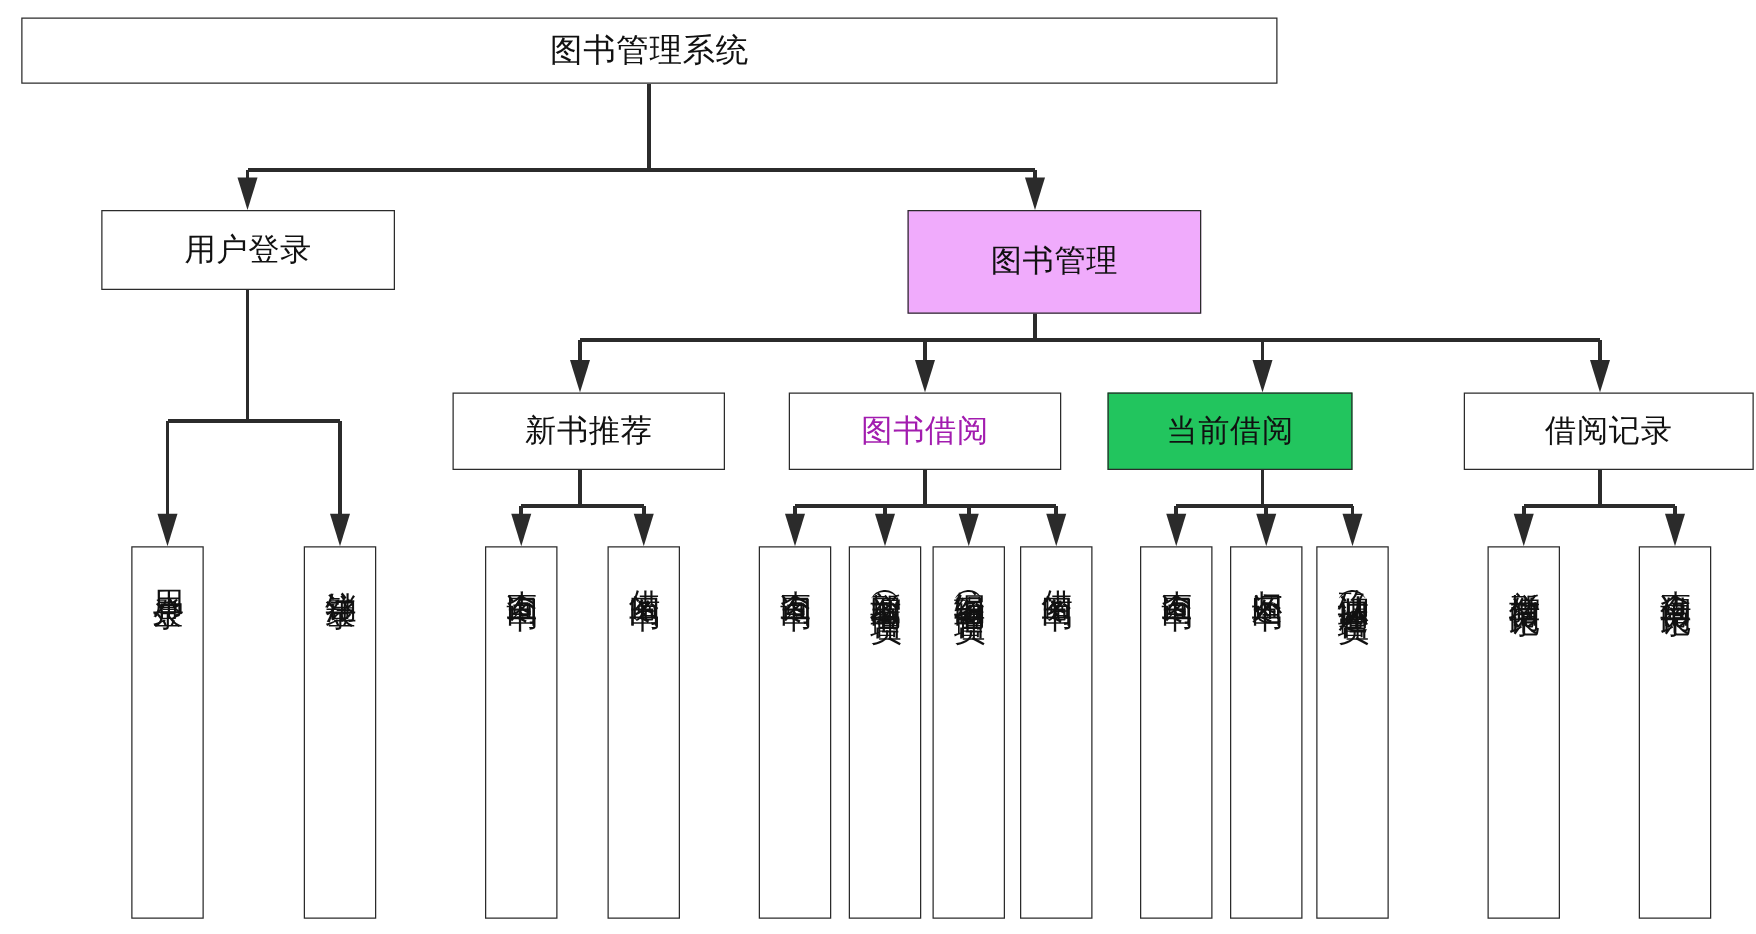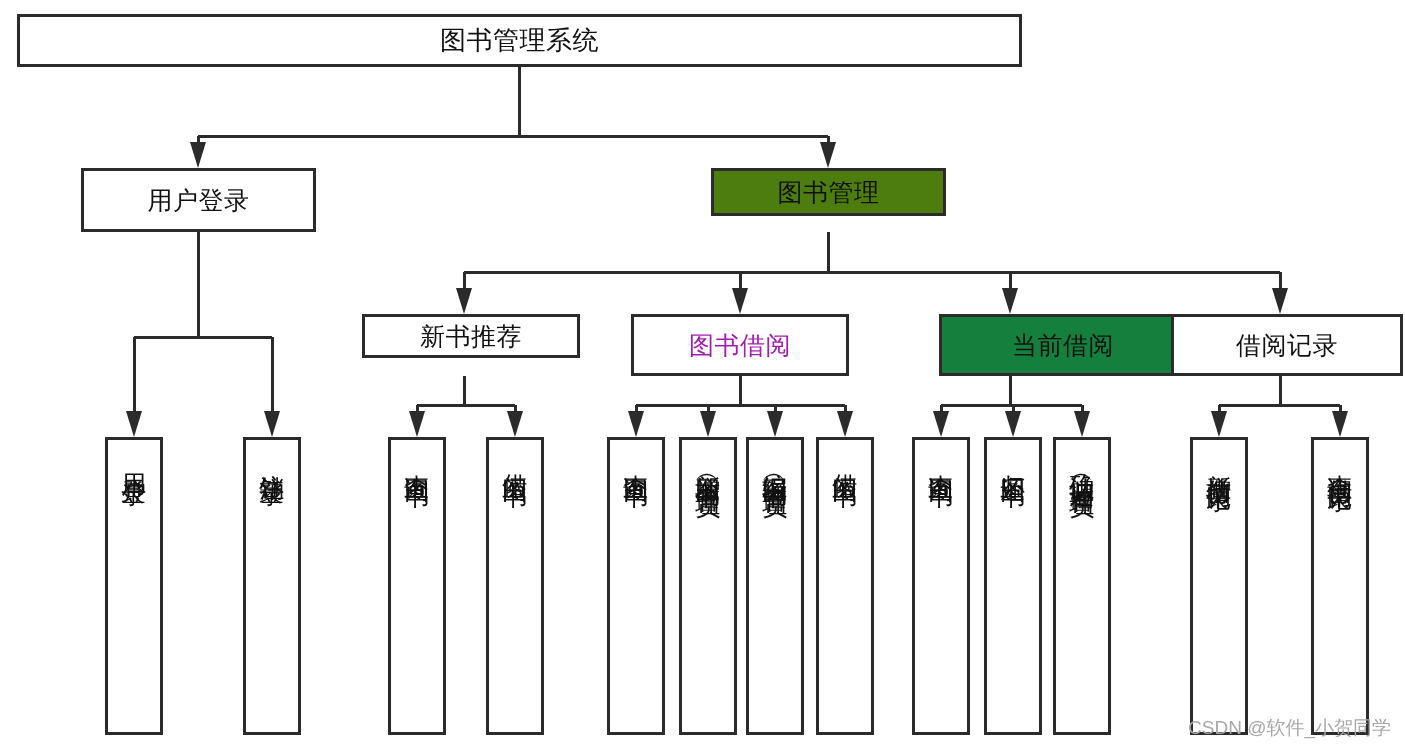--- a/index.html
+++ b/index.html
@@ -23,21 +23,21 @@
     left: 0;
     top: 0;
     width: 1405px;
     height: 747px;
     display: block;
   }
   .node-box {
     position: absolute;
     box-sizing: border-box;
     background: #ffffff;
-    border: 3px solid #fca5a5;
+    border: 1px solid #fca5a5;
     display: flex;
     align-items: center;
     justify-content: center;
     overflow: hidden;
   }
   .node-label {
     color: #111111;
     font-family: "Liberation Sans", "DejaVu Sans", sans-serif;
     letter-spacing: 0.5px;
     line-height: 1.15;
@@ -134,30 +134,30 @@
       <polygon points="1332,411 1348,411 1340,437" fill="#2b2b2b"></polygon>
     </svg>
 
   <div id="node-layer">
       <div class="node-box horizontal root" style="left: 17px; top: 14px; width: 1005px; height: 53px; border-color: rgb(43, 43, 43); background: rgb(255, 255, 255);">
         <span class="node-label" style="color: rgb(17, 17, 17);">图书管理系统</span>
       </div>
       <div class="node-box horizontal" style="left: 81px; top: 168px; width: 235px; height: 64px; border-color: rgb(43, 43, 43); background: rgb(255, 255, 255);">
         <span class="node-label" style="color: rgb(17, 17, 17);">用户登录</span>
       </div>
-      <div class="node-box horizontal" style="left: 711px; top: 168px; width: 235px; height: 48px; border-color: rgb(43, 43, 43); background: #4d7c0f;">
+      <div class="node-box horizontal" style="left: 726px; top: 168px; width: 235px; height: 83px; border-color: rgb(43, 43, 43); background: #f0abfc;">
         <span class="node-label" style="color: rgb(17, 17, 17);">图书管理</span>
       </div>
-      <div class="node-box horizontal" style="left: 362px; top: 314px; width: 218px; height: 44px; border-color: rgb(43, 43, 43); background: rgb(255, 255, 255);">
+      <div class="node-box horizontal" style="left: 362px; top: 314px; width: 218px; height: 62px; border-color: rgb(43, 43, 43); background: rgb(255, 255, 255);">
         <span class="node-label" style="color: rgb(17, 17, 17);">新书推荐</span>
       </div>
       <div class="node-box horizontal" style="left: 631px; top: 314px; width: 218px; height: 62px; border-color: rgb(43, 43, 43); background: rgb(255, 255, 255);">
         <span class="node-label" style="color: #a21caf;">图书借阅</span>
       </div>
-      <div class="node-box horizontal" style="left: 939px; top: 314px; width: 248px; height: 62px; border-color: rgb(43, 43, 43); background: #15803d;">
+      <div class="node-box horizontal" style="left: 886px; top: 314px; width: 196px; height: 62px; border-color: rgb(43, 43, 43); background: #22c55e;">
         <span class="node-label" style="color: rgb(17, 17, 17);">当前借阅</span>
       </div>
       <div class="node-box horizontal" style="left: 1171px; top: 314px; width: 232px; height: 62px; border-color: rgb(43, 43, 43); background: rgb(255, 255, 255);">
         <span class="node-label" style="color: rgb(17, 17, 17);">借阅记录</span>
       </div>
       <div class="node-box vertical" style="left: 105px; top: 437px; width: 58px; height: 298px; border-color: rgb(43, 43, 43); background: rgb(255, 255, 255);">
         <span class="node-label" style="color: rgb(17, 17, 17);">用户登录</span>
       </div>
       <div class="node-box vertical" style="left: 243px; top: 437px; width: 58px; height: 298px; border-color: rgb(43, 43, 43); background: rgb(255, 255, 255);">
         <span class="node-label" style="color: rgb(17, 17, 17);">注销登录</span>
@@ -190,14 +190,13 @@
         <span class="node-label" style="color: rgb(17, 17, 17);">确认归还（管理员）</span>
       </div>
       <div class="node-box vertical" style="left: 1190px; top: 437px; width: 58px; height: 298px; border-color: rgb(43, 43, 43); background: rgb(255, 255, 255);">
         <span class="node-label" style="color: rgb(17, 17, 17);">新增借阅记录</span>
       </div>
       <div class="node-box vertical" style="left: 1311px; top: 437px; width: 58px; height: 298px; border-color: rgb(43, 43, 43); background: rgb(255, 255, 255);">
         <span class="node-label" style="color: rgb(17, 17, 17);">查询借阅记录</span>
       </div>
     </div>
 
-  <div id="watermark">CSDN @软件_小贺同学</div>
 </div>
 
 </body></html>

